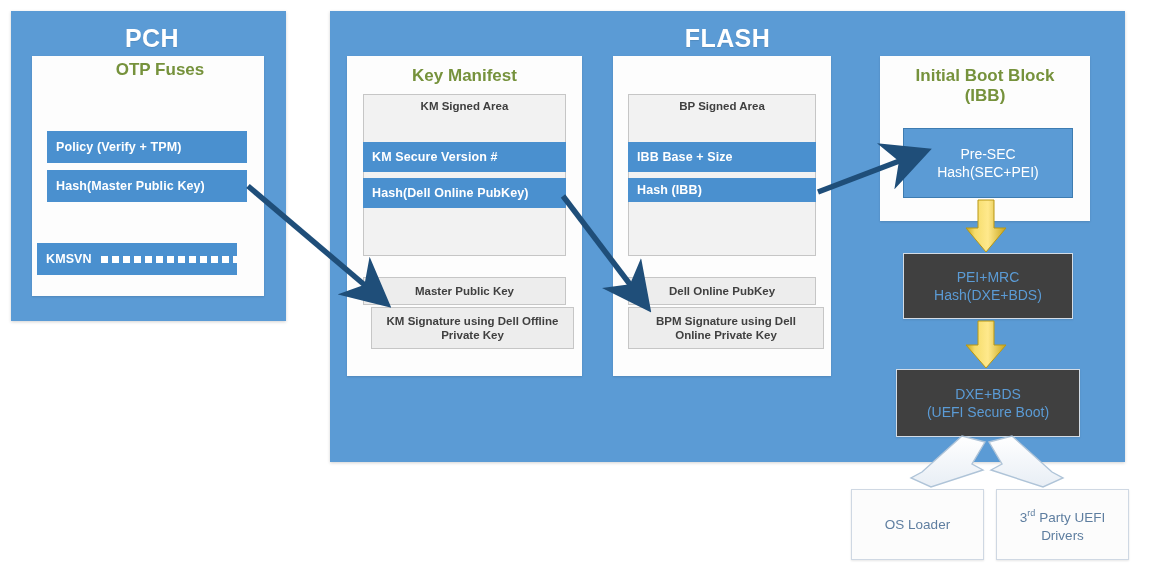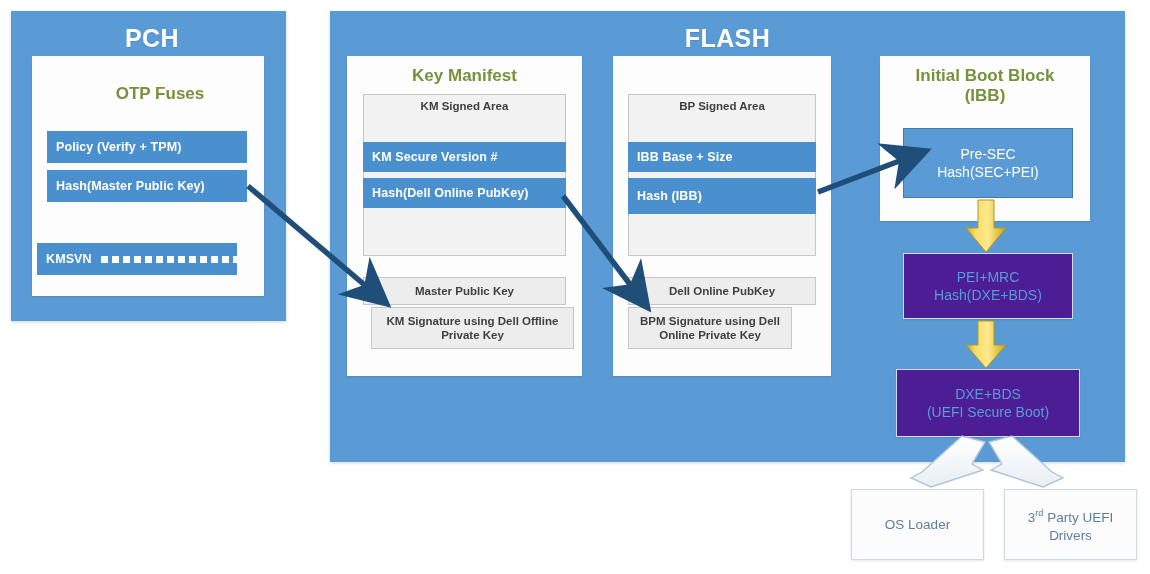--- a/index.html
+++ b/index.html
@@ -91,21 +91,21 @@
     left:0;right:0;top:5px;
     text-align:center;
     color:#3F3F3F;
     font-size:11.5px;
     font-weight:bold;
   }
 
   
   .stage-box{
     position:absolute;
-    background:#4c1d95;
+    background:#404040;
     border:1px solid #D3DCE6;
     box-sizing:border-box;
     color:#5B9BD5;
     font-size:14px;
     display:flex;
     align-items:center;
     justify-content:center;
     text-align:center;
     line-height:18px;
     box-shadow:0 1px 2px rgba(0,0,0,.10);
@@ -158,21 +158,21 @@
 </head>
 <body>
 
 <div id="canvas">
 
   <div class="region" style="left:11px;top:11px;width:275px;height:310px;">
     <div class="region-title" style="top:13px;padding-left:7px;">PCH</div>
   </div>
 
   <div class="panel" style="left:32px;top:56px;width:232px;height:240px;">
-    <div class="panel-title" style="top:28px;padding-left:24px;">OTP Fuses</div>
+    <div class="panel-title" style="top:4px;padding-left:24px;">OTP Fuses</div>
   </div>
 
   <div class="blue-row" style="left:47px;top:170px;width:200px;height:32px;">Hash(Master Public Key)</div>
 
   <div class="blue-row" style="left:47px;top:131px;width:200px;height:32px;">Policy (Verify + TPM)</div>
 
   <div class="blue-row" style="left:37px;top:243px;width:200px;height:32px;">
     <span>KMSVN</span>
     <span class="kmsvn-dots"></span>
   </div>
@@ -200,25 +200,25 @@
   <div class="panel" style="left:613px;top:56px;width:218px;height:320px;">
     <div class="panel-title" style="top:24px;margin-top:22px;">Boot Policy</div>
   </div>
 
   <div class="signed-area" style="left:628px;top:94px;width:188px;height:162px;">
     <div class="signed-area-label">BP Signed Area</div>
   </div>
 
   <div class="blue-row" style="left:628px;top:142px;width:188px;height:30px;">IBB Base + Size</div>
 
-  <div class="blue-row" style="left:628px;top:178px;width:188px;height:36px;">Hash (IBB)</div>
+  <div class="blue-row" style="left:628px;top:178px;width:188px;height:24px;">Hash (IBB)</div>
 
   <div class="grey-box" style="left:628px;top:277px;width:188px;height:28px;">Dell Online PubKey</div>
 
-  <div class="grey-box" style="left:628px;top:307px;width:164px;height:42px;padding:0 8px;">BPM Signature using Dell Online Private Key</div>
+  <div class="grey-box" style="left:628px;top:307px;width:196px;height:42px;padding:0 8px;">BPM Signature using Dell Online Private Key</div>
 
   <div class="panel" style="left:880px;top:56px;width:210px;height:165px;">
     <div class="panel-title" style="top:10px;">
       <span>Initial Boot Block</span><br>
       <span>(IBB)</span>
     </div>
   </div>
 
   <div class="stage-blue" style="left:903px;top:128px;width:170px;height:70px;">
     <div>
@@ -238,21 +238,21 @@
     <div>
       <span>DXE+BDS</span><br>
       <span>(UEFI Secure Boot)</span>
     </div>
   </div>
 
   <div class="leaf-box" style="left:851px;top:489px;width:133px;height:71px;">
     <span>OS Loader</span>
   </div>
 
-  <div class="leaf-box" style="left:996px;top:489px;width:133px;height:71px;margin-left:8px;">
+  <div class="leaf-box" style="left:996px;top:489px;width:133px;height:71px;">
     <div>
       <span>3</span><sup>rd</sup>
       <span>Party UEFI</span><br>
       <span>Drivers</span>
     </div>
   </div>
 
   <svg class="overlay" viewBox="0 0 1150 574">
     <defs>
       <marker id="navyhead" markerWidth="9" markerHeight="9" refX="3.2" refY="4.5" orient="auto">

